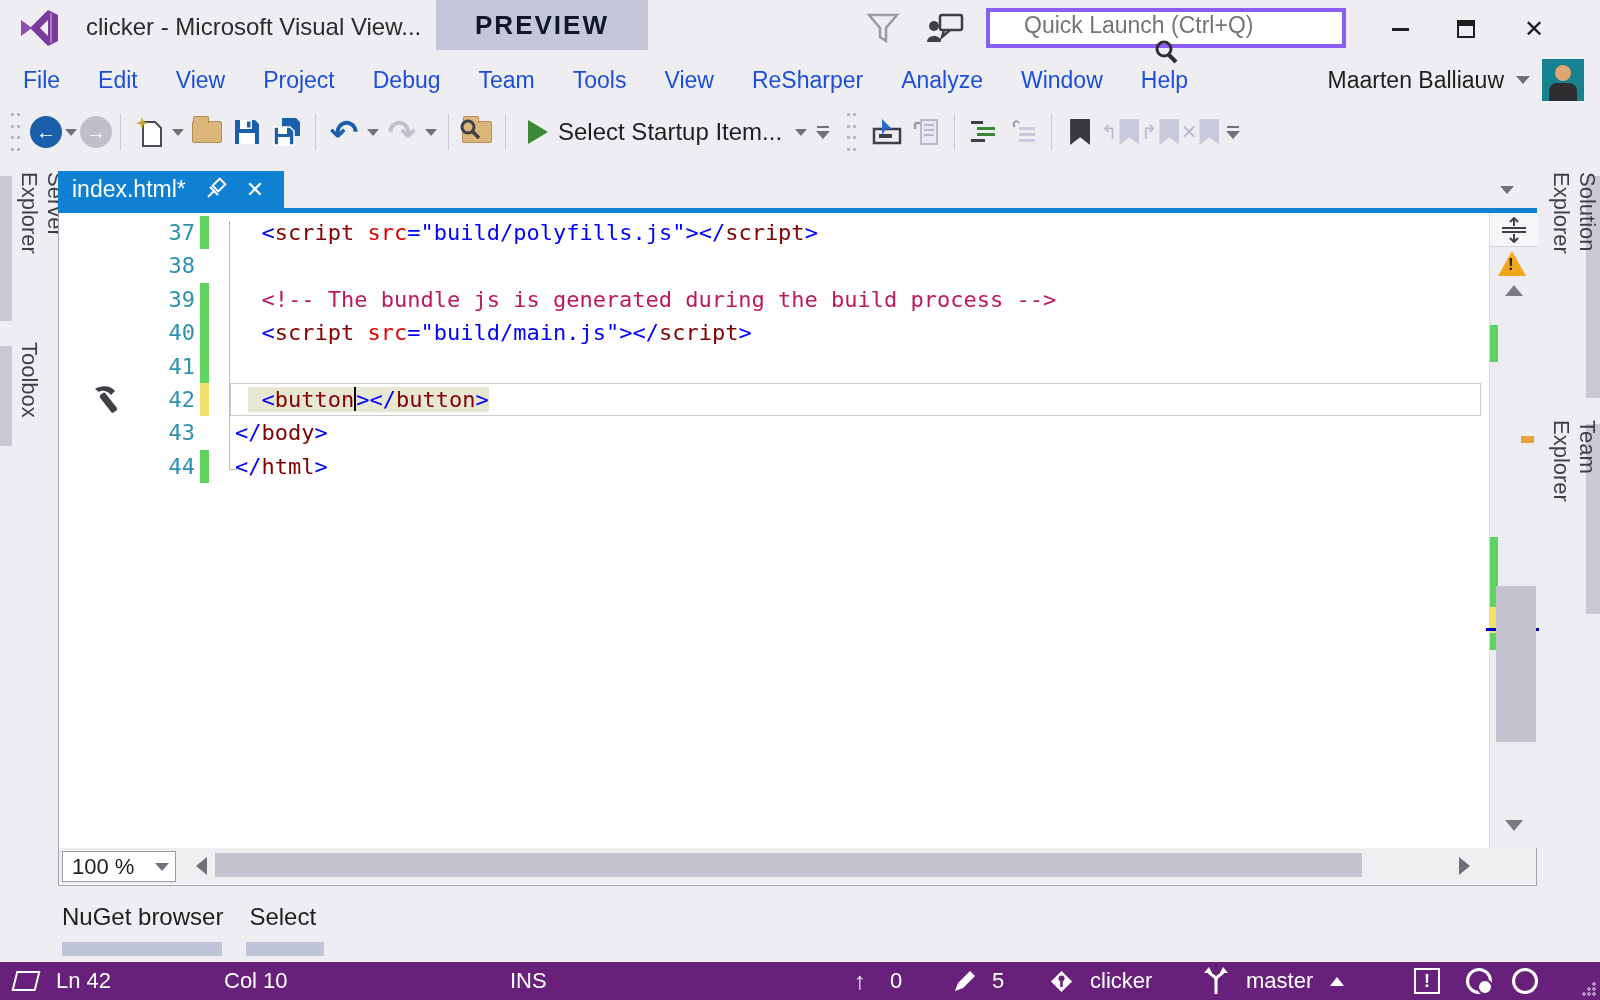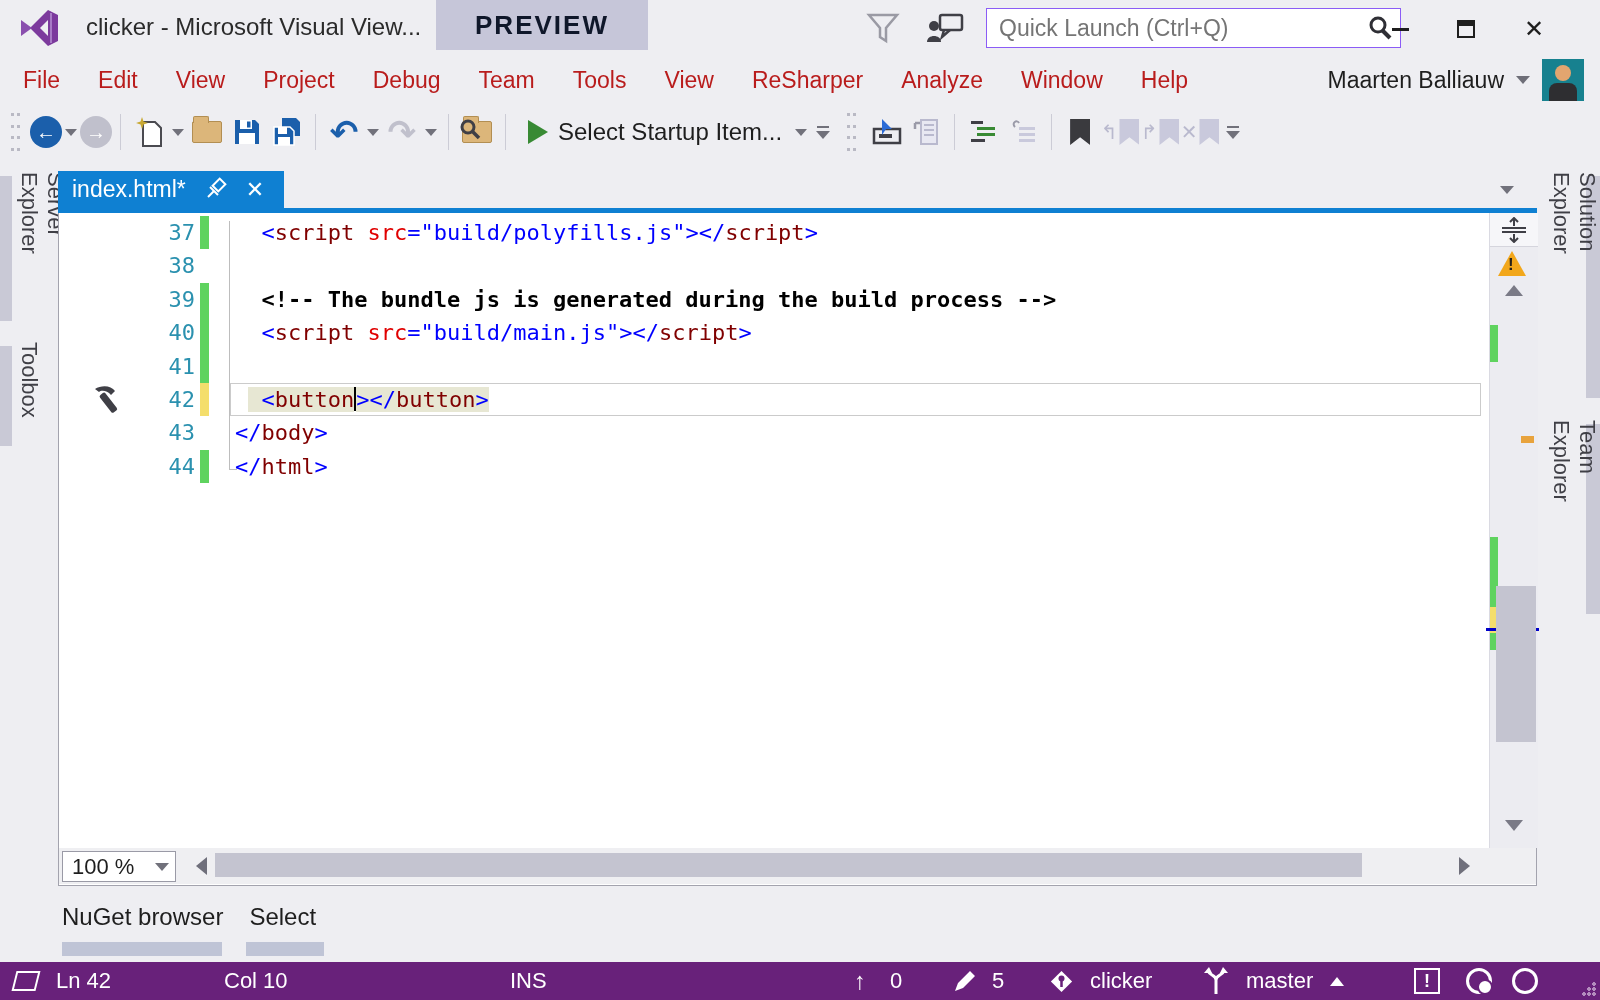--- a/index.html
+++ b/index.html
@@ -12,34 +12,34 @@
 
   
   .titlebar { left:0; top:0; width:1600px; height:56px; }
   .vs-logo { left:18px; top:8px; width:44px; height:40px; }
   .app-title { left:86px; top:13px; font-size:24px; color:#2B2B2B; }
   .preview-badge { left:436px; top:0; width:212px; height:50px; background:#C6C6D9;
     display:flex; align-items:center; justify-content:center;
     font-size:26px; font-weight:bold; letter-spacing:2px; color:#0f172a; }
   .funnel-icon { left:866px; top:12px; }
   .feedback-icon { left:926px; top:12px; }
-  .quick-launch { left:986px; top:8px; width:415px; height:40px; background:#FFFFFF;
-    border:1px solid #8b5cf6; display:flex; align-items:center; }
+  .quick-launch { left:986px; top:8px; width:360px; height:40px; background:#FFFFFF;
+    border:4px solid #8b5cf6; display:flex; align-items:center;flex-direction:column; }
   .quick-launch input { flex:1; border:none; outline:none; font-size:23px; color:#6A6A75;
     padding-left:12px; background:transparent; font-family:"Liberation Sans",sans-serif; }
   .ql-search { width:40px; display:flex; justify-content:center; }
   .win-btn { top:12px; width:44px; height:34px; display:flex; align-items:center; justify-content:center; }
   .btn-min span { width:17px; height:3px; background:#1E1E1E; display:block; }
   .btn-max span { width:18px; height:18px; border:2px solid #1E1E1E; border-top:6px solid #1E1E1E; display:block; }
   .btn-close { font-size:24px; color:#1E1E1E; }
 
   
   .menubar { left:0; top:56px; width:1600px; height:48px; display:flex; align-items:center; }
   .menu-items { display:flex; margin-left:4px; }
-  .menu-item { padding:0 19px; font-size:23px; color:#b91c1c; line-height:48px; }
+  .menu-item { padding:0 19px; font-size:23px; color:#1d4ed8; line-height:48px; }
   .user-area { position:absolute; right:16px; top:0; height:48px; display:flex; align-items:center; gap:12px; }
   .user-name { font-size:23px; }
   .caret-down { width:0; height:0; border-left:7px solid transparent; border-right:7px solid transparent;
     border-top:8px solid #6E6E78; }
   .avatar { width:42px; height:42px; background:#17818F; position:relative; overflow:hidden; }
   .avatar .head { position:absolute; left:13px; top:6px; width:16px; height:16px; border-radius:50%; background:#E3A56F; }
   .avatar .torso { position:absolute; left:7px; top:24px; width:28px; height:18px; border-radius:8px 8px 0 0; background:#2E2E31; }
 
   
   .toolbar { left:0; top:104px; width:1600px; height:56px; display:flex; align-items:center; }
@@ -88,21 +88,21 @@
   .code-row { display:flex; height:33.4px; align-items:stretch; }
   .line-num { width:136px; text-align:right; font:22px/33.4px "DejaVu Sans Mono",monospace; color:#2B91AF; }
   .change-bar { width:9px; margin-left:5px; }
   .change-bar.green { background:var(--change-green); }
   .change-bar.yellow { background:var(--change-yellow); }
   .code-text { flex:1; margin-left:21px; margin-right:8px; padding:0 4px;
     font:22px/31.4px "DejaVu Sans Mono",monospace; white-space:pre;
     border:1px solid transparent; }
   .code-row.current .code-text { border-color:#CBCBCB; }
   .tok-d { color:#0000FF; } .tok-e { color:#800000; } .tok-a { color:#E00000; }
-  .tok-v { color:#0000FF; } .tok-c { color:#000000;font-weight:bold; } .tok-p { color:#000; }
+  .tok-v { color:#0000FF; } .tok-c { color:#be185d; } .tok-p { color:#000; }
   .h { background:#E7E7D3; }
   .caret-i { display:inline-block; width:0; border-left:2px solid #000; height:24px; vertical-align:-4px; }
   .outline-line { position:absolute; left:170px; top:8px; width:1px; height:248px; background:#BDBDBD; }
   .outline-stub { position:absolute; left:170px; top:256px; width:8px; height:1px; background:#BDBDBD; }
   .hammer-wrap { position:absolute; left:32px; top:172px; }
 
   
   .scroll-strip { position:absolute; left:1430px; top:0; width:49px; height:635px; background:#ECECF1;
     border-left:1px solid #DADAE2; }
   .split-btn { position:absolute; left:0; top:0; width:48px; height:34px; background:#F6F6F9;

